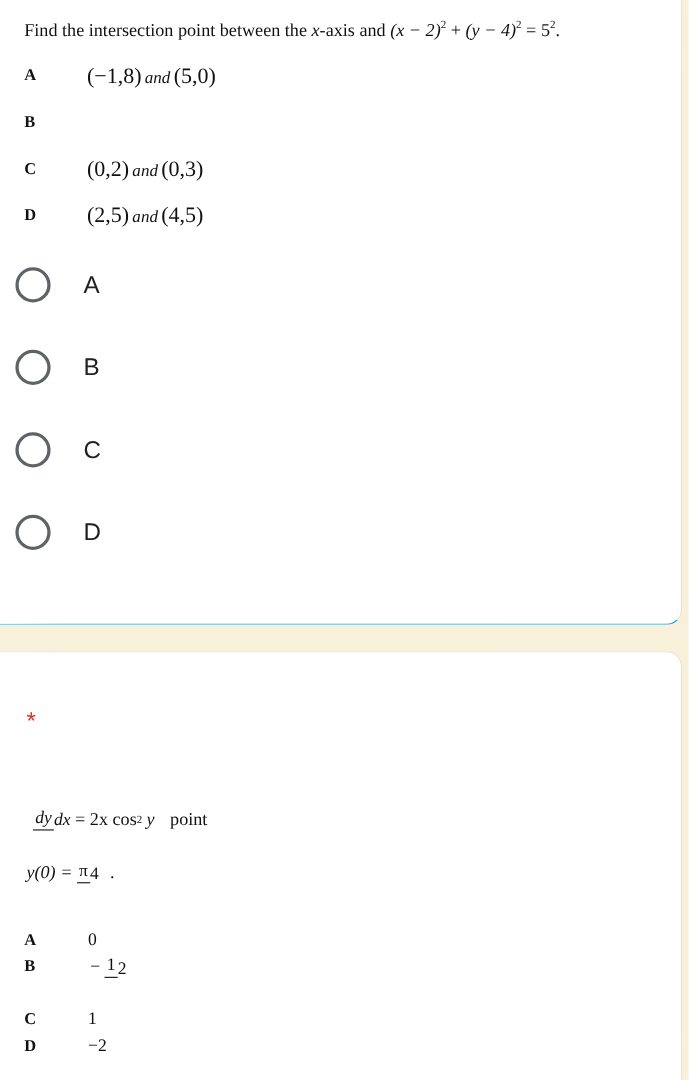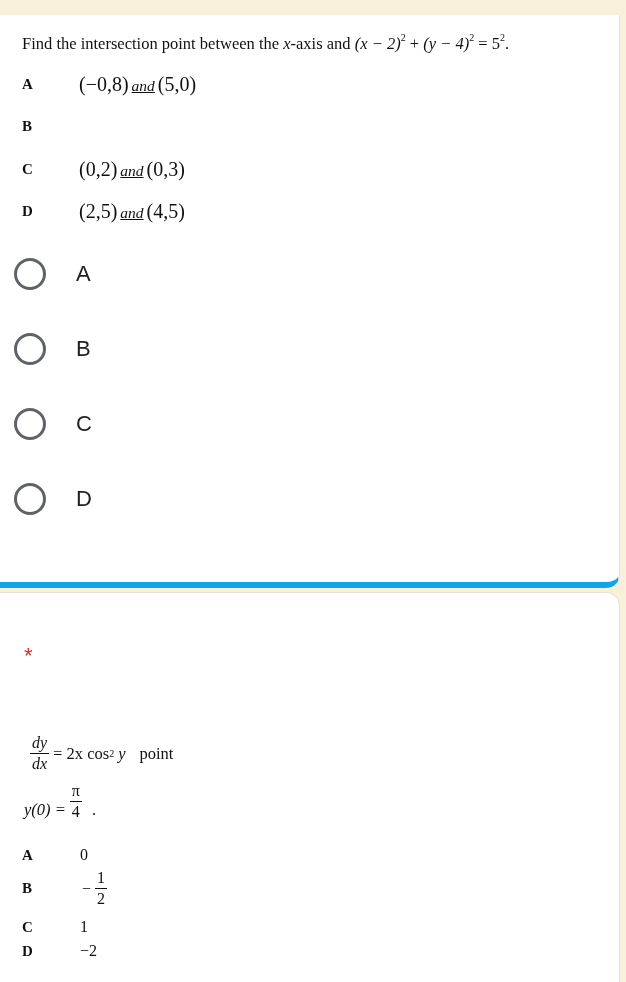--- a/index.html
+++ b/index.html
@@ -8,70 +8,70 @@
       background: #f9f0db;
       font-family: "Liberation Serif", serif;
       color: #111;
       position: relative;
     }
     .card {
       position: absolute; left: 0; background: #ffffff;
       width: 619px;
       border-right: 1px solid #ece3cf;
     }
-    .card1 { top: 15px; height: 567px; border-bottom-right-radius: 14px; border-bottom: 6px solid #0ea5e9; }
+    .card1 { top: 0; height: 567px; border-bottom-right-radius: 14px; border-bottom: 1px solid #0ea5e9; }
     .card2 { top: 592px; height: 390px; border-top-right-radius: 14px; border-top: 1px solid #e8e1d0; }
 
     .q-text { position: absolute; left: 22px; font-size: 16.5px; white-space: nowrap; }
     .q1-text { top: 17px; }
     .math { font-family: "Liberation Serif", serif; }
     .it { font-style: italic; }
     sup { font-size: 10px; vertical-align: 8px; }
 
     .opt-row { position: absolute; left: 22px; height: 30px; display: flex; align-items: center; font-size: 17px; }
     .opt-letter { width: 57px; font-weight: bold; font-size: 15px; }
     .opt-value { font-size: 17px; }
     .opt-value .big { font-size: 20px; }
-    .opt-value .and { font-style: italic; font-size: 15.5px; margin: 0 3px; text-decoration: underline; }
+    .opt-value .and { font-style: italic; font-size: 15.5px; margin: 0 3px; }
 
     .radio-row { position: absolute; left: 14px; display: flex; align-items: center; cursor: pointer; }
     .radio-circle {
       width: 32px; height: 32px; border-radius: 50%;
       border: 3px solid #5f6368; box-sizing: border-box;
     }
     .radio-label {
       margin-left: 30px; font-family: "Liberation Sans", sans-serif;
       font-size: 22px; color: #202124;
     }
 
     .required { position: absolute; left: 24px; top: 643px; color: #d93025; font-size: 22px; font-family: "Liberation Sans", sans-serif; }
 
     .q2-text { top: 735px; display: flex; align-items: center; }
-    .frac { display: inline-flex; flex-direction: column; align-items: center; margin: 0 4px; font-size: 16px; line-height: 1; }
+    .frac { display: inline-flex; flex-direction: row; align-items: center; margin: 0 4px; font-size: 16px; line-height: 1; }
     .frac .num { padding: 0 2px 2px 2px; border-bottom: 1px solid #111; }
     .frac .den { padding-top: 2px; }
     .q2-line2 { position: absolute; left: 24px; top: 783px; display: flex; align-items: flex-end; font-size: 16.5px; }
 
     .opt2-row { position: absolute; left: 22px; display: flex; align-items: center; font-size: 16px; }
     .opt2-letter { width: 58px; font-weight: bold; font-size: 15px; }
   </style>
 </head>
 <body>
 
 <div class="card card1">
   <div class="q-text q1-text">
     <span>Find the intersection point between the </span><span class="it">x</span><span>-axis and </span>
     <span class="math">
       <span class="it">(x − 2)</span><sup>2</sup><span> + </span><span class="it">(y − 4)</span><sup>2</sup><span> = 5</span><sup>2</sup><span>.</span>
     </span>
   </div>
 
   <div class="opt-row" style="top:54px;">
     <span class="opt-letter">A</span>
-    <span class="opt-value"><span class="big">(−0,8)</span><span class="and">and</span><span class="big">(5,0)</span></span>
+    <span class="opt-value"><span class="big">(−1,8)</span><span class="and">and</span><span class="big">(5,0)</span></span>
   </div>
   <div class="opt-row" style="top:96px;">
     <span class="opt-letter">B</span>
   </div>
   <div class="opt-row" style="top:139px;">
     <span class="opt-letter">C</span>
     <span class="opt-value"><span class="big">(0,2)</span><span class="and">and</span><span class="big">(0,3)</span></span>
   </div>
   <div class="opt-row" style="top:181px;">
     <span class="opt-letter">D</span>

